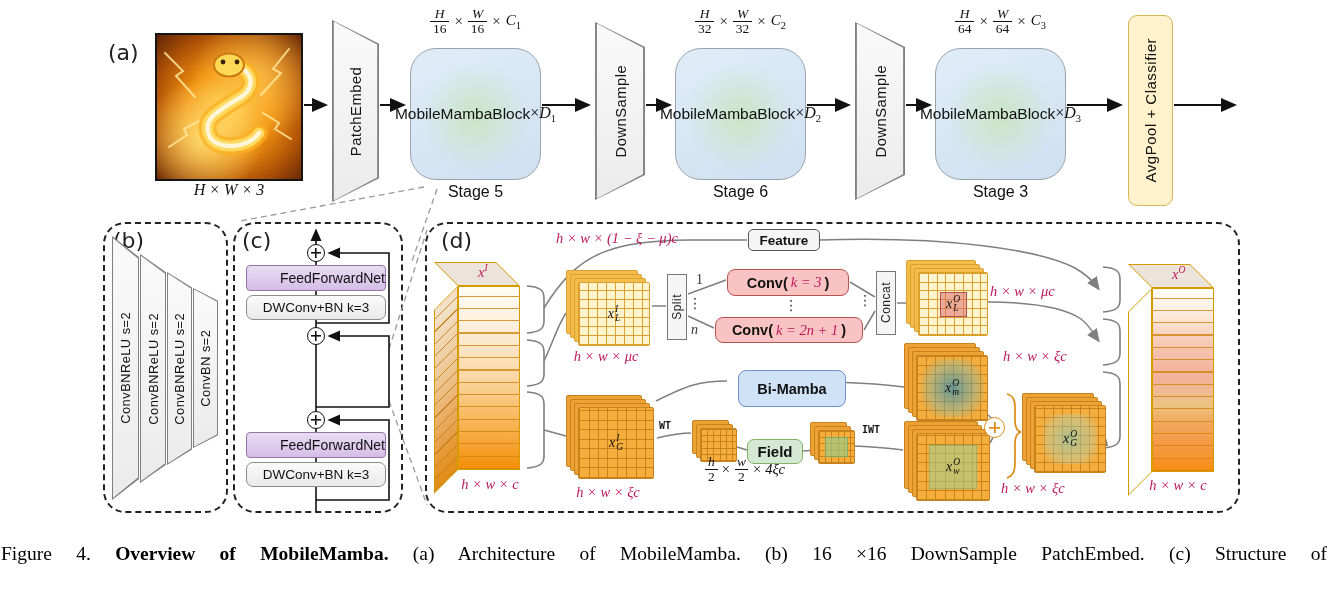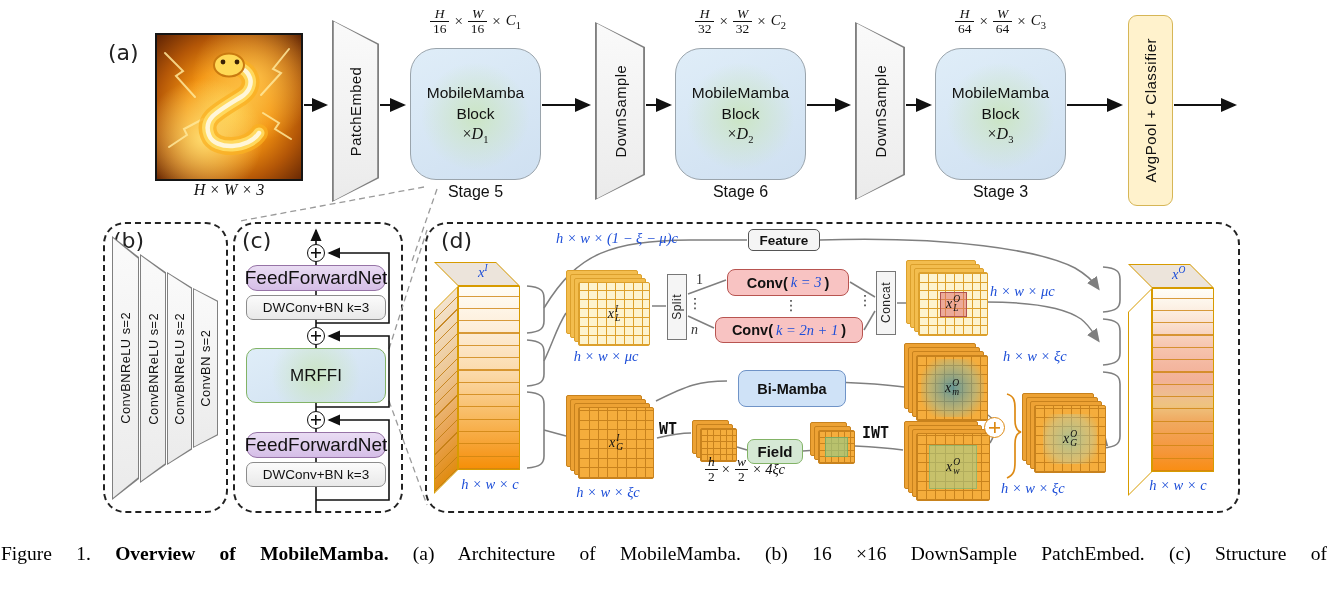--- a/index.html
+++ b/index.html
@@ -9,21 +9,21 @@
   svg.wire{position:absolute;left:0;top:0;z-index:1}
   .el{position:absolute;z-index:2}
 
   
   .plabel{font:22px "DejaVu Sans",sans-serif;color:#222}
 
   
   .dashbox{border:2px dashed #222;border-radius:22px;background:transparent;z-index:0}
 
   
-  .mlab{font:italic 14.5px "Liberation Serif",serif;color:#1d4ed8;white-space:nowrap}
+  .mlab{font:italic 14.5px "Liberation Serif",serif;color:#be185d;white-space:nowrap}
   .mbig{font:italic 16px "Liberation Serif",serif;color:#111;white-space:nowrap}
   .frac{display:inline-flex;flex-direction:column;align-items:center;line-height:1.05;
         font-family:"Liberation Serif",serif;font-size:13.5px}
   .frac .num{font-style:italic;padding:0 3px}
   .frac .den{border-top:1.3px solid #111;font-style:normal;padding:0 3px}
   .times{font-style:normal;font-family:"Liberation Serif",serif}
   .ci{font-style:italic}
   .csub{font-size:10.5px;font-style:normal}
   .dimrow{display:flex;align-items:center;justify-content:center;gap:5px;
           font-family:"Liberation Serif",serif;font-size:15px;color:#111}
@@ -39,30 +39,30 @@
   .trap{position:absolute;z-index:2}
   .trap .t-bg{position:absolute;inset:0;background:#7f7f7f;clip-path:var(--cp)}
   .trap .t-fg{position:absolute;inset:0;background:linear-gradient(180deg,#fafafa,#ebebeb);
               clip-path:var(--cp);transform:scale(.94,.985);
               display:flex;align-items:center;justify-content:center}
 
   
   .mblock{border:1.3px solid #9aa4ac;border-radius:26px;
           background:radial-gradient(circle at 50% 52%, #cbe5c4 0%, rgba(203,229,196,0) 58%),
                      linear-gradient(155deg,#dfedf8 0%,#cfe0f1 100%);
-          display:flex;flex-direction:column;align-items:center;justify-content:center;
+          display:flex;align-items:center;justify-content:center;
           font-size:15.5px;line-height:1.35}
   .stage{font-size:16px;text-align:center}
 
   .yellowbox{background:#fff2cc;border:1.4px solid #d6b656;border-radius:9px;
              display:flex;align-items:center;justify-content:center;font-size:15px}
 
   
-  .ffn{background:linear-gradient(180deg,#e9dcf3,#d5bee7);border:1.3px solid #9673a6;border-radius:11px;
-       display:flex;align-items:center;justify-content:center;font-size:19px}
+  .ffn{background:linear-gradient(180deg,#e9dcf3,#d5bee7);border:1.3px solid #9673a6;border-radius:4px;
+       display:flex;align-items:center;justify-content:flex-end;font-size:14px}
   .dwc{background:linear-gradient(180deg,#fbfbfb,#e9e9e9);border:1.3px solid #8c8c8c;border-radius:7px;
        display:flex;align-items:center;justify-content:center;font-size:13.5px}
   .mrffi{border:1.5px solid #82b366;border-radius:10px;
          background:radial-gradient(circle at 50% 50%, #cbe5c4 0%, rgba(203,229,196,0) 60%),
                     linear-gradient(155deg,#dfedf8 0%,#cfe0f1 100%);
          display:flex;align-items:center;justify-content:center;font-size:17px}
   .oplus{position:absolute;z-index:3;border-radius:50%;background:#fff;
          background-image:linear-gradient(#111,#111),linear-gradient(#111,#111);
          background-size:1.6px 10px,10px 1.6px;background-position:center;background-repeat:no-repeat;
          border:1.6px solid #111;width:18px;height:18px}
@@ -74,21 +74,21 @@
   .idbox{background:#f5f5f5;border:1.5px solid #555;border-radius:5px;
          display:flex;align-items:center;justify-content:center;font-weight:bold;font-size:13.5px}
   .vgray{background:#f5f5f5;border:1.2px solid #777;display:flex;align-items:center;justify-content:center;
          font-size:12px;color:#222}
   .convred{background:#f8c3c2;border:1.5px solid #b85450;border-radius:8px;
          display:flex;align-items:center;justify-content:center;font-weight:bold;font-size:14.5px;gap:3px}
   .convgreen{background:#d5e8d4;border:1.5px solid #82b366;border-radius:7px;
          display:flex;align-items:center;justify-content:center;font-weight:bold;font-size:15px}
   .bimamba{background:#cfe2f7;border:1.5px solid #6f93c7;border-radius:8px;
          display:flex;align-items:center;justify-content:center;font-weight:bold;font-size:14.5px}
-  .mono{font-family:"DejaVu Sans Mono",monospace;font-weight:bold;font-size:15px}
+  .mono{font-family:"DejaVu Sans Mono",monospace;font-weight:bold;font-size:10px}
   .vd{font:14px "Liberation Serif",serif;color:#333}
 
   
   .cube{position:absolute;z-index:2}
   .cube .lay{position:absolute;left:0;top:0;width:100%;height:100%;background:var(--lay);
              border:1px solid var(--edge);border-radius:2px}
   .cube .b1{transform:translate(-4px,-4px)}
   .cube .b2{transform:translate(-8px,-8px)}
   .cube .b3{transform:translate(-12px,-12px)}
   .cube .face{position:absolute;left:0;top:0;width:100%;height:100%;
@@ -330,23 +330,20 @@
   <span class="el plabel" style="left:242px;top:228px">(c)</span>
 
   <div class="oplus" style="left:307px;top:244px"></div>
   <div class="el ffn" style="left:246px;top:265px;width:140px;height:26px">
     <span>FeedForwardNet</span>
   </div>
   <div class="el dwc" style="left:246px;top:295px;width:140px;height:25px">
     <span>DWConv+BN k=3</span>
   </div>
   <div class="oplus" style="left:307px;top:327px"></div>
-  <div class="el mrffi" style="left:246px;top:348px;width:140px;height:55px">
-    <span>MRFFI</span>
-  </div>
   <div class="oplus" style="left:307px;top:411px"></div>
   <div class="el ffn" style="left:246px;top:432px;width:140px;height:26px">
     <span>FeedForwardNet</span>
   </div>
   <div class="el dwc" style="left:246px;top:462px;width:140px;height:25px">
     <span>DWConv+BN k=3</span>
   </div>
 
   <div class="el dashbox" style="left:425px;top:222px;width:815px;height:291px"></div>
   <span class="el plabel" style="left:441px;top:228px">(d)</span>
@@ -531,16 +528,16 @@
        linear-gradient(180deg,#ead9cf 0%,#e6b3a8 22%,#e09b90 40%,#d8ac88 58%,#cdb58e 66%,#c2a3b0 78%,#a9a2cb 84%,#e09а40 90%,#e08c10 100%),
        linear-gradient(180deg,#ead9cf,#e08c10)"></div>
   <div class="ttop" style="left:1152px;top:264px;width:62px;height:24px;background:#ece4db"></div>
   <div class="tface" style="left:1152px;top:288px;width:62px;height:184px;
        background-image:repeating-linear-gradient(0deg,rgba(206,132,16,.8) 0 1.2px,transparent 1.2px 12.3px),
        linear-gradient(180deg,#fffef8 0%,#fdf4e9 8%,#fbe7d8 16%,#f8d5c2 24%,#f6c3ac 33%,#f4b7a0 42%,#f2b196 50%,#eebd90 58%,#eec37f 64%,#f0ab62 72%,#f3a050 80%,#f59638 90%,#f98d12 100%)"></div>
   <span class="el mlab" style="left:1172px;top:266px"><i>x</i><sup class="sp">O</sup></span>
   <div class="el mlab" style="left:1130px;top:477px;width:96px;text-align:center">h × w × c</div>
 
   <div class="cap">
-    <div class="l1"><span>Figure 1.  </span><b>Overview of MobileMamba.</b><span>  (a) Architecture of MobileMamba.  (b) 16 ×16 DownSample PatchEmbed.  (c) Structure of</span></div>
+    <div class="l1"><span>Figure 4.  </span><b>Overview of MobileMamba.</b><span>  (a) Architecture of MobileMamba.  (b) 16 ×16 DownSample PatchEmbed.  (c) Structure of</span></div>
   </div>
 
 </div>
 
 </body></html>

